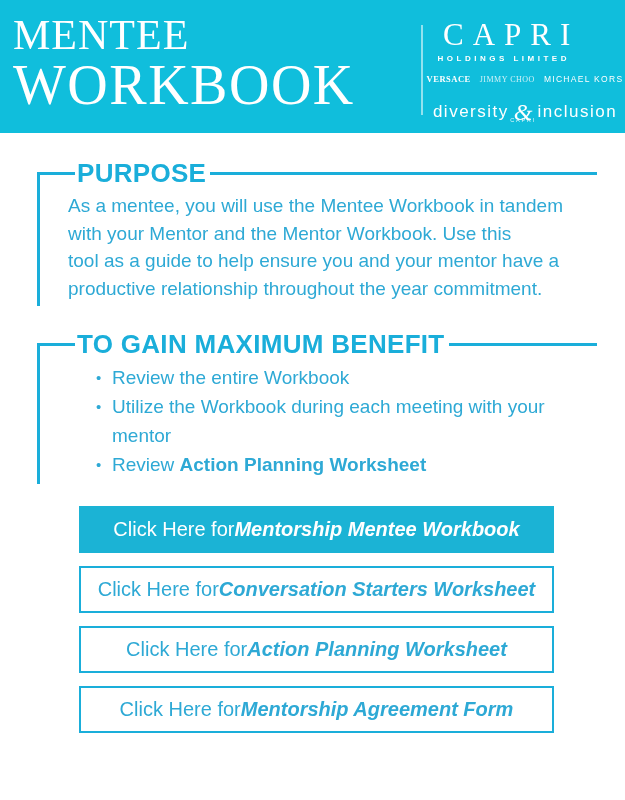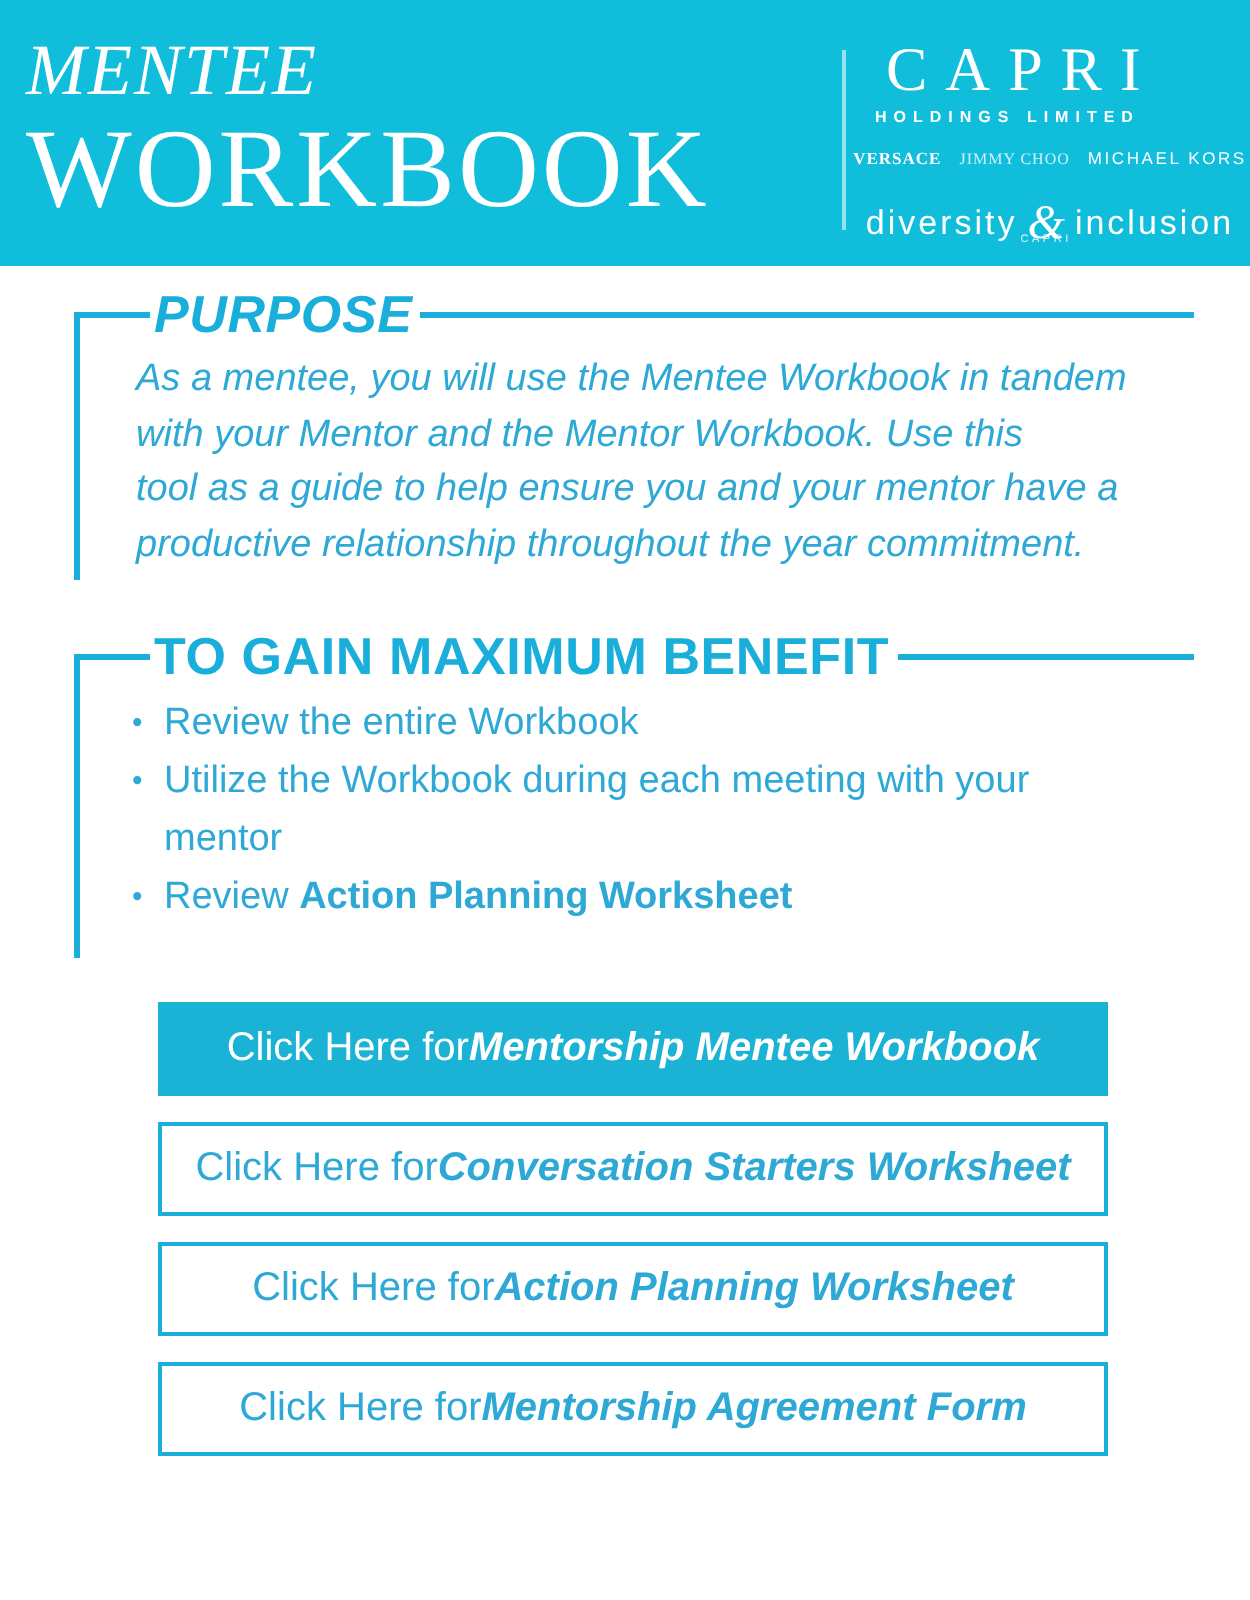--- a/index.html
+++ b/index.html
@@ -17,22 +17,22 @@
     position:relative;overflow:hidden;
   }
 
   
   .banner{
     height:133px;background:var(--header-bg);
     position:relative;color:#fff;
   }
   .title-block{position:absolute;left:13px;top:10px;}
   .title-line1{
-    font-family:"Liberation Serif",serif;font-style:italic;
-    font-size:36px;line-height:50px;letter-spacing:1px;display:block;
+    font-family:"Liberation Serif",serif;
+    font-size:42px;line-height:50px;letter-spacing:1px;display:block;
   }
   .title-line2{
     font-family:"Liberation Serif",serif;
     font-size:56px;line-height:50px;letter-spacing:1.5px;display:block;
   }
   .header-divider{
     position:absolute;left:421px;top:25px;height:90px;width:2px;
     background:rgba(255,255,255,0.55);
   }
   .logo-block{
@@ -74,29 +74,29 @@
     background:var(--accent-rule);
   }
   .heading-row{display:flex;align-items:center;height:32px;margin-right:28px;}
   .heading-dash{width:38px;height:3px;background:var(--accent-rule);flex:none;margin-left:37px;}
   .section-heading{
     margin:0 4px 0 2px;font-size:26px;font-weight:bold;line-height:32px;
     color:var(--accent-rule);letter-spacing:0.3px;white-space:nowrap;
   }
   .heading-rule{flex:1;height:3px;background:var(--accent-rule);}
 
-  .section-purpose{margin-top:8px;padding-bottom:4px;font-style:italic;}
+  .section-purpose{margin-top:24px;padding-bottom:4px;}
   .purpose-body{
     margin:3px 20px 0 68px;font-size:19px;line-height:27.5px;
     color:var(--accent-text);white-space:pre-line;
   }
 
   .section-benefit{margin-top:22px;padding-bottom:14px;}
   .section-benefit .v-line{bottom:10px;}
-  .bullet-list{margin:3px 28px 12px 0;padding-left:66px;}
+  .bullet-list{margin:3px 28px 1px 0;padding-left:96px;}
   .bullet-item{
     display:flex;font-size:19px;line-height:29px;color:var(--accent-text);
   }
   .bullet-dot{width:16px;flex:none;font-size:15px;line-height:29px;}
   .bullet-dot::before{content:"•";}
   .bullet-text{white-space:pre-line;}
   .bullet-text b{font-weight:bold;}
 
   
   .buttons{margin:12px 0 0 79px;}

